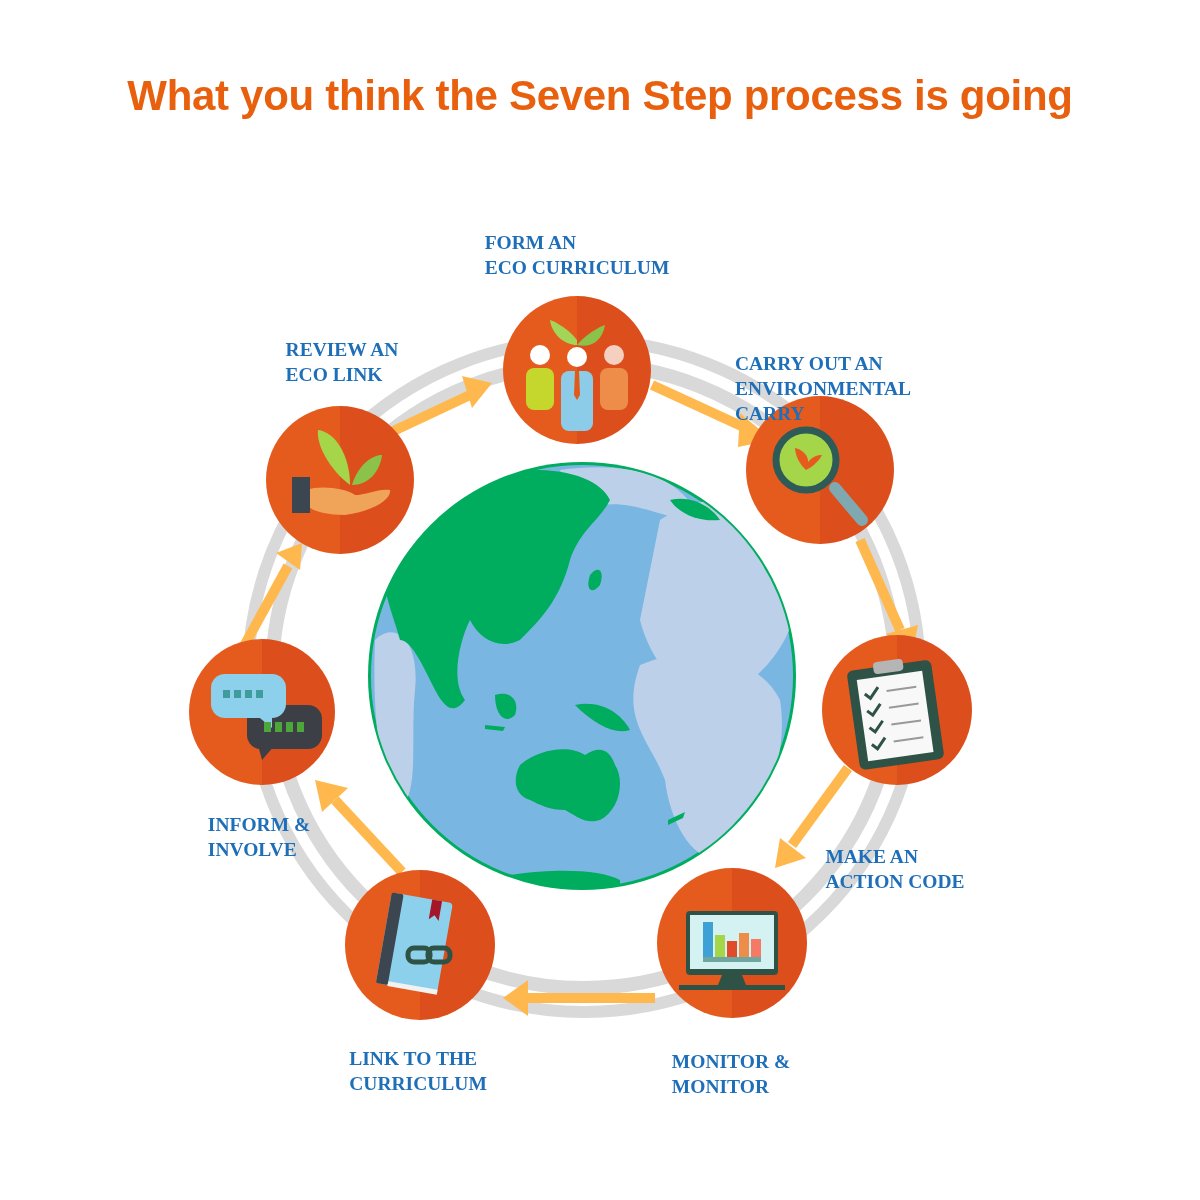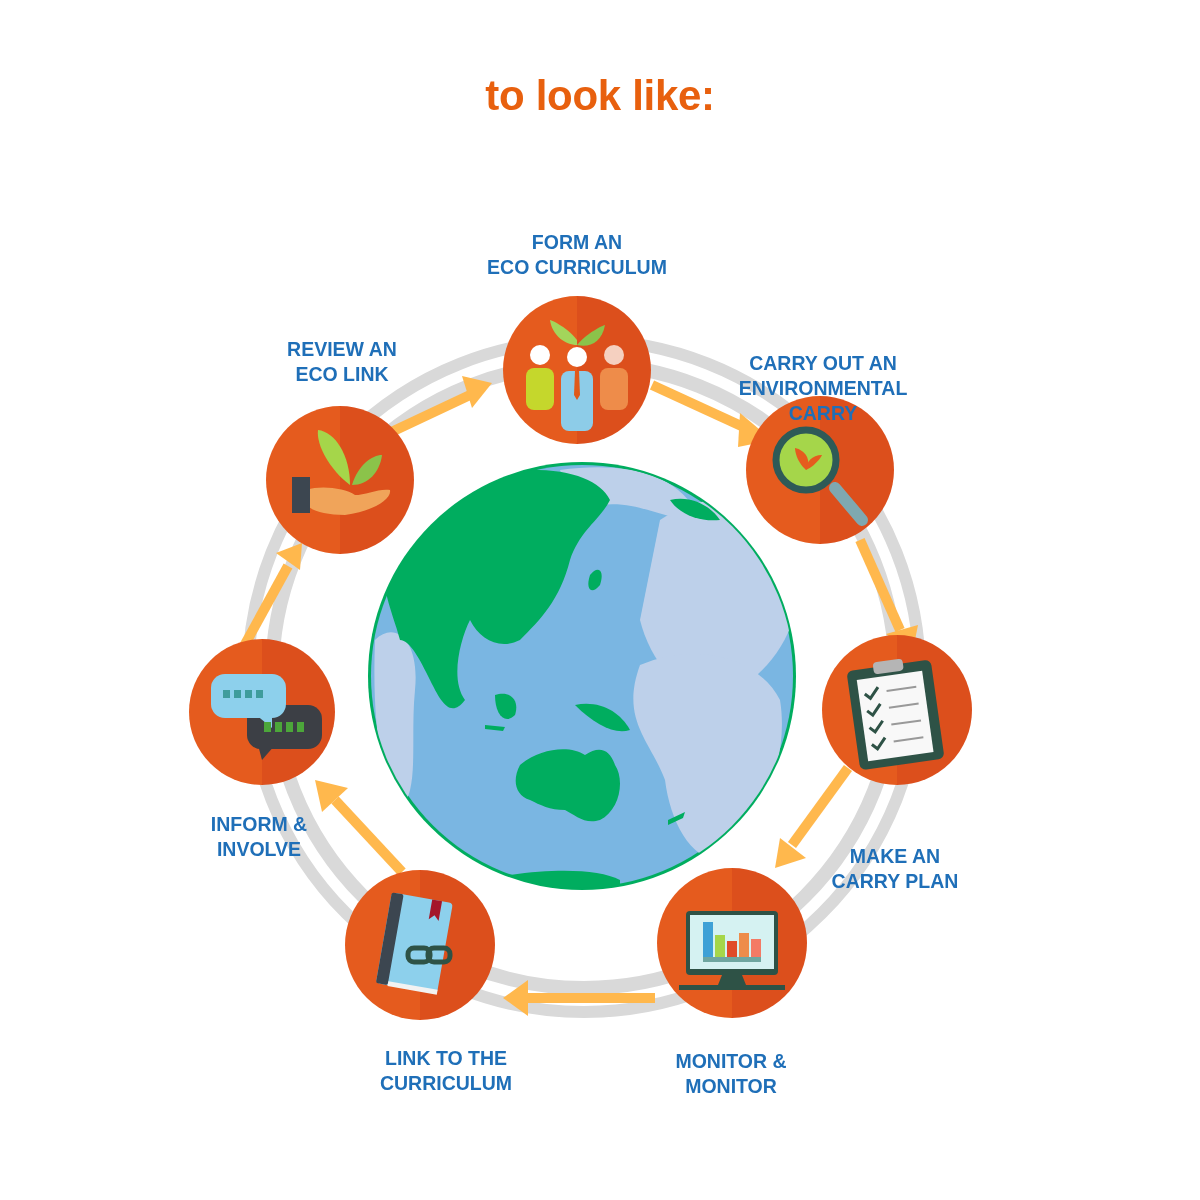--- a/index.html
+++ b/index.html
@@ -5,32 +5,32 @@
     html, body { margin: 0; padding: 0; background: #ffffff; }
     body { width: 1200px; height: 1200px; position: relative; overflow: hidden; font-family: "DejaVu Sans", sans-serif; }
     .title {
       position: absolute; left: 0; top: 62px; width: 1200px; text-align: center;
       color: #e8600e; font-family: "Liberation Sans", sans-serif; font-weight: bold;
       font-size: 42px; line-height: 68px; letter-spacing: -0.3px;
     }
     .title span { display: block; }
     svg.diagram { position: absolute; left: 0; top: 0; }
     .label {
-      position: absolute; text-align: center; color: #1f6fb8;
-      font-family: Liberation Sans, sans-serif; font-weight: bold;
+      position: absolute; text-align: left; color: #1f6fb8;
+      font-family: Liberation Serif, serif; font-weight: bold;
       font-size: 19.5px; line-height: 25px; white-space: nowrap;
       transform: translateX(-50%);
     }
     .label span { display: block; }
   </style>
 </head>
 <body>
 
 <div class="title">
-  <span>to look like:</span>
+  <span>What you think the Seven Step process is going</span>
 </div>
 
 <svg class="diagram" width="1200" height="1200" viewBox="0 0 1200 1200">
   <defs>
     <clipPath id="globeClip">
         <circle cx="582" cy="676" r="212"></circle>
       </clipPath>
     <linearGradient id="circGrad" x1="0" x2="1" y1="0" y2="0">
       <stop offset="0.5" stop-color="#e55b1e"></stop>
       <stop offset="0.5" stop-color="#dc4f1c"></stop>
@@ -212,27 +212,27 @@
   <span>FORM AN</span>
   <span>ECO CURRICULUM</span>
 </div>
 <div class="label" style="left:823px; top:311px;margin-top:40px;">
   <span>CARRY OUT AN</span>
   <span>ENVIRONMENTAL</span>
   <span>CARRY</span>
 </div>
 <div class="label" style="left:895px; top:844px;">
   <span>MAKE AN</span>
-  <span>CARRY PLAN</span>
+  <span>ACTION CODE</span>
 </div>
 <div class="label" style="left:731px; top:1049px;">
   <span>MONITOR &amp;</span>
   <span>MONITOR</span>
 </div>
-<div class="label" style="left:418px; top:1046px;margin-left:28px;">
+<div class="label" style="left:418px; top:1046px;">
   <span>LINK TO THE</span>
   <span>CURRICULUM</span>
 </div>
 <div class="label" style="left:259px; top:812px;">
   <span>INFORM &amp;</span>
   <span>INVOLVE</span>
 </div>
 <div class="label" style="left:342px; top:337px;">
   <span>REVIEW AN</span>
   <span>ECO LINK</span>

